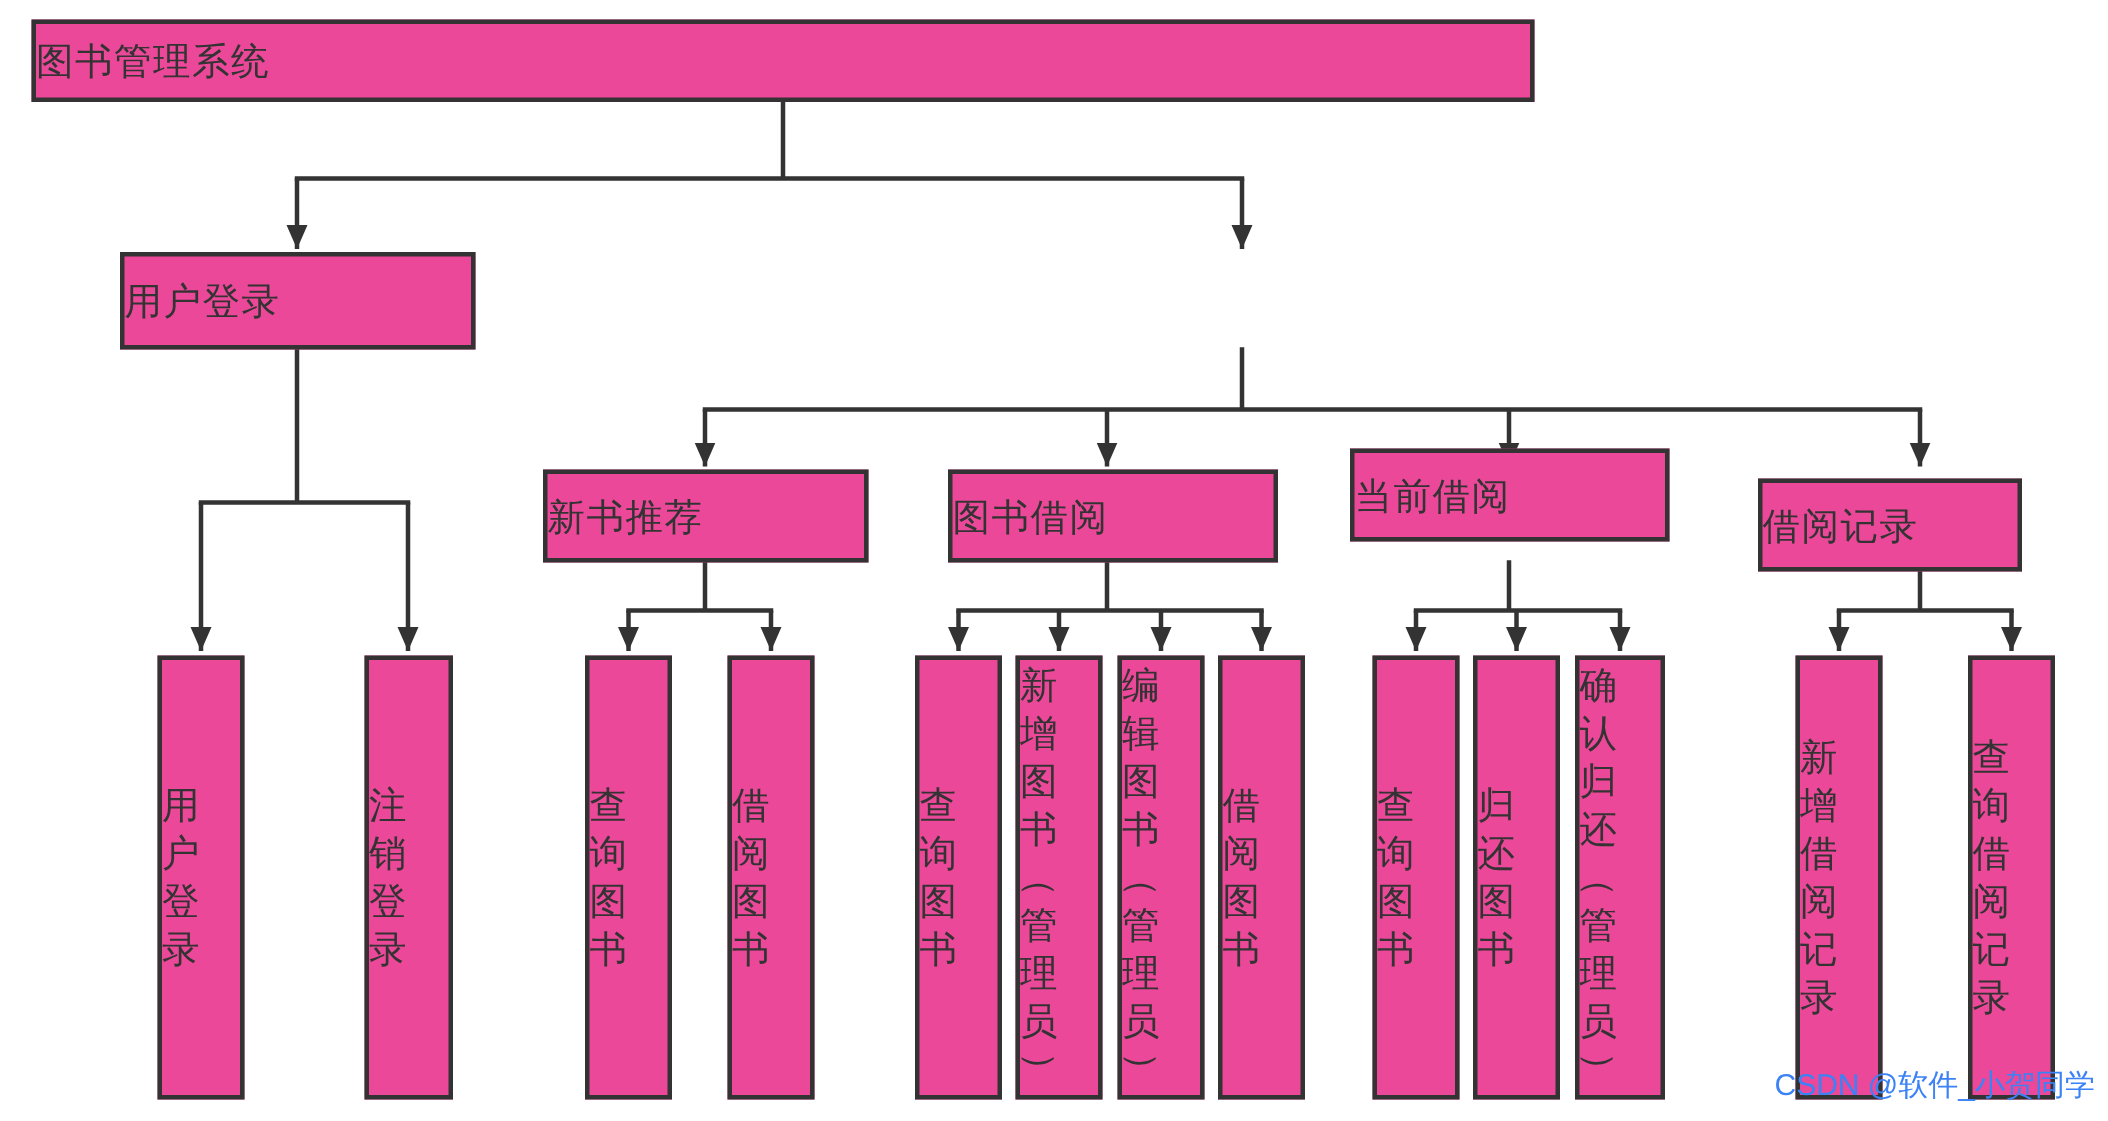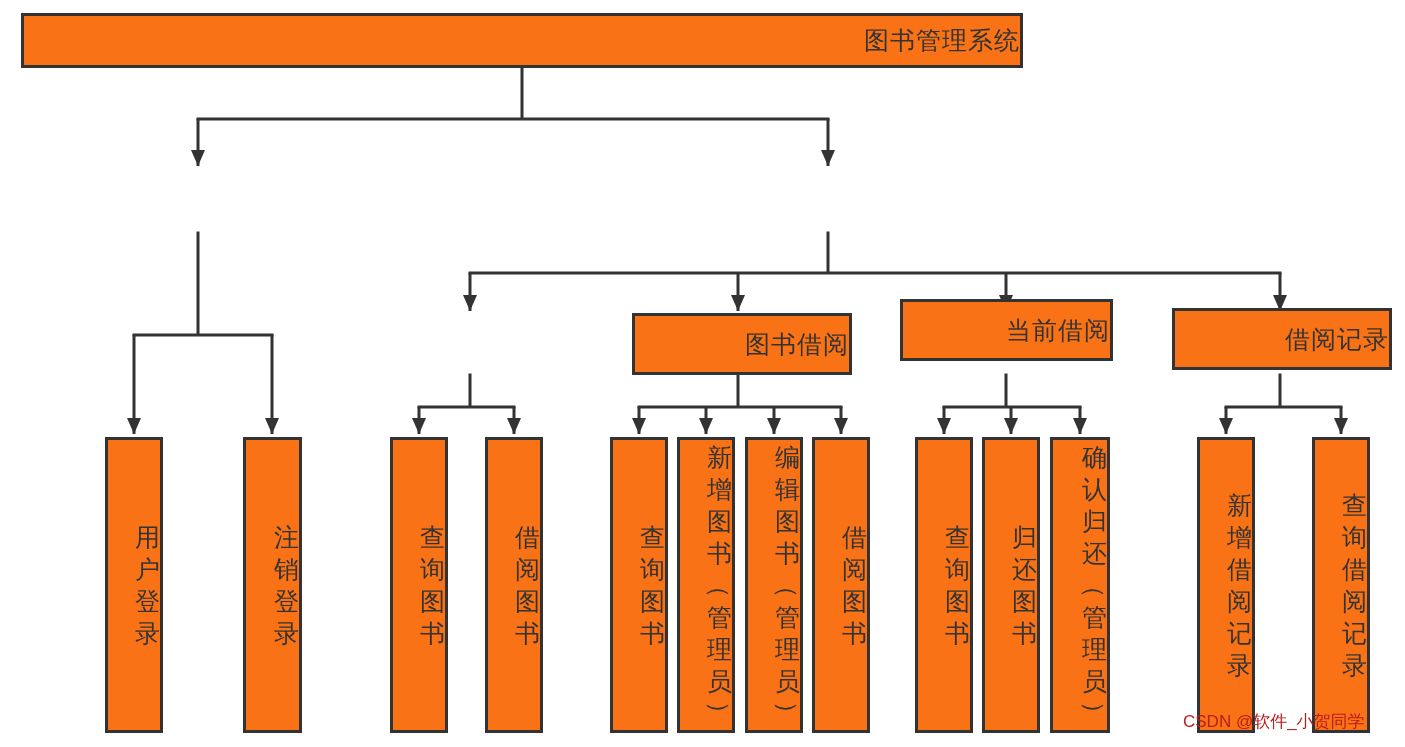--- a/index.html
+++ b/index.html
@@ -10,25 +10,25 @@
     background: #ffffff;
     font-family: "Liberation Sans", sans-serif;
     overflow: hidden;
   }
   svg.wires { position: absolute; left: 0; top: 0; }
   .skeleton { stroke: #333333; stroke-width: 3; fill: none; stroke-linecap: square; }
   .arrow { stroke: #333333; stroke-width: 3; fill: none; marker-end: url(#arw); }
   .node {
     position: absolute;
     border: 3px solid #333333;
-    background: #f97316;
+    background: #ec4899;
     box-sizing: border-box;
     display: flex;
     align-items: center;
-    justify-content: flex-end;
+    justify-content: flex-start;
     color: #333333;
   }
   .node.h .lbl {
     font-size: 25px;
     letter-spacing: 1px;
     white-space: nowrap;
   }
   .node.v .lbl {
     display: flex;
     flex-direction: column;
@@ -37,22 +37,22 @@
     gap: 7px;
     font-size: 25px;
     line-height: 1;
   }
   .node.v .lbl span { display: block; }
   .node.v .lbl span.rot { transform: rotate(90deg); }
   #watermark {
     position: absolute;
     left: 1183px;
     top: 710px;
-    font-size: 17px;
-    color: #b91c1c;
+    font-size: 20px;
+    color: #3b82f6;
     white-space: nowrap;
     z-index: 5;
   }
 </style>
 </head>
 <body>
 
 <div id="canvas">
 
   <svg class="wires" width="1405" height="747" viewBox="0 0 1405 747">
@@ -89,28 +89,34 @@
     <line class="arrow" x1="1011" y1="407" x2="1011" y2="434"></line>
     <line class="arrow" x1="1080" y1="407" x2="1080" y2="434"></line>
     <line class="arrow" x1="1226" y1="407" x2="1226" y2="434"></line>
     <line class="arrow" x1="1341" y1="407" x2="1341" y2="434"></line>
   </svg>
 
   <div class="node h" style="left:21px; top:13px; width:1002px; height:55px">
     <span class="lbl">图书管理系统</span>
   </div>
 
-
+  <div class="node h" style="left:80px; top:168px; width:237px; height:65px">
+    <span class="lbl">用户登录</span>
+  </div>
+
+  <div class="node h" style="left:362px; top:313px; width:217px; height:62px">
+    <span class="lbl">新书推荐</span>
+  </div>
   <div class="node h" style="left:632px; top:313px; width:220px; height:62px">
     <span class="lbl">图书借阅</span>
   </div>
   <div class="node h" style="left:900px; top:299px; width:213px; height:62px">
     <span class="lbl">当前借阅</span>
   </div>
-  <div class="node h" style="left:1172px; top:308px; width:220px; height:62px">
+  <div class="node h" style="left:1172px; top:319px; width:176px; height:62px">
     <span class="lbl">借阅记录</span>
   </div>
 
   <div class="node v" style="left:105px; top:437px; width:58px; height:296px">
     <span class="lbl">
         <span>用</span>
         <span>户</span>
         <span>登</span>
         <span>录</span>
       </span>

